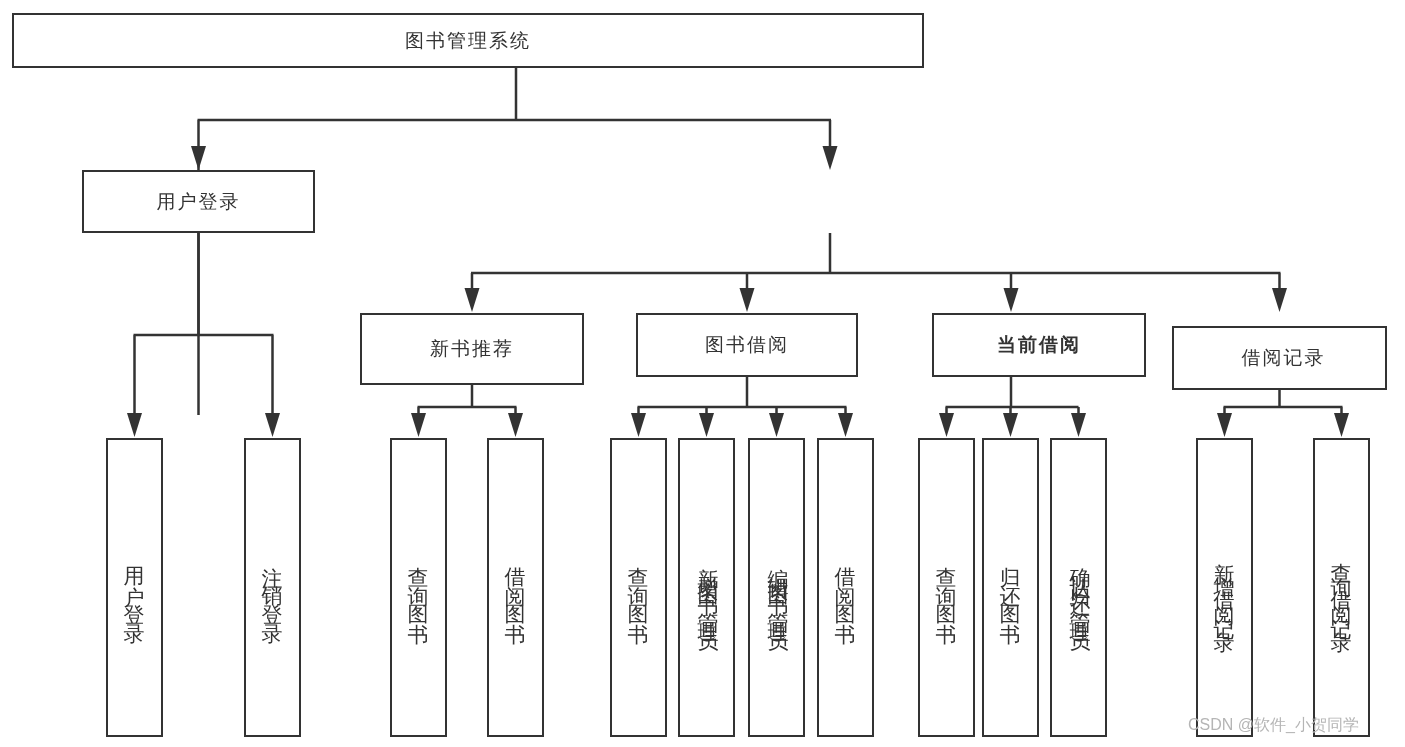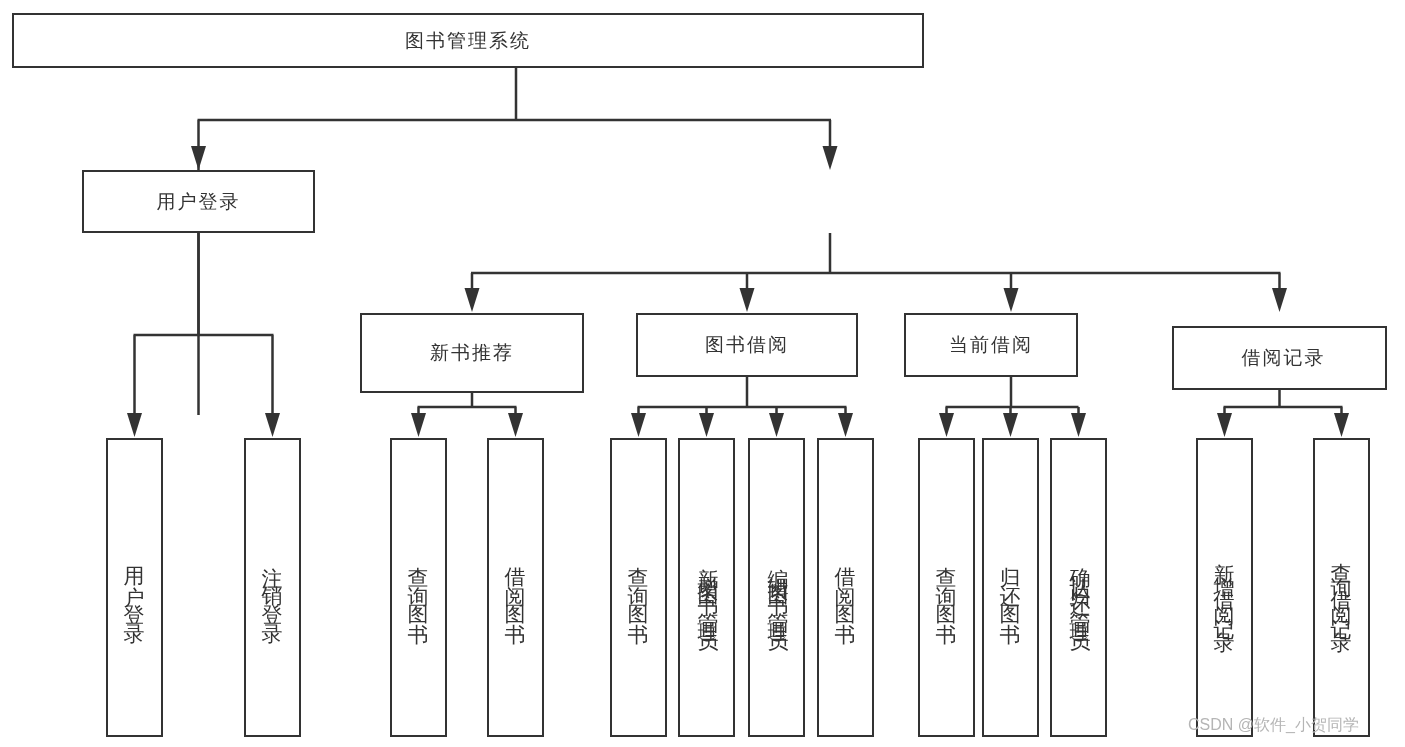--- a/index.html
+++ b/index.html
@@ -130,27 +130,27 @@
   </svg>
 
   <div class="box" style="left:12px; top:13px; width:912px; height:55px;">
     <span class="hlabel">图书管理系统</span>
   </div>
 
   <div class="box" style="left:82px; top:170px; width:233px; height:63px;">
     <span class="hlabel">用户登录</span>
   </div>
 
-  <div class="box" style="left:360px; top:313px; width:224px; height:80px;">
+  <div class="box" style="left:360px; top:313px; width:224px; height:72px;">
     <span class="hlabel">新书推荐</span>
   </div>
   <div class="box" style="left:636px; top:313px; width:222px; height:64px;">
     <span class="hlabel">图书借阅</span>
   </div>
-  <div class="box" style="left:904px; top:313px; width:174px; height:64px;">
+  <div class="box" style="left:932px; top:313px; width:214px; height:64px;font-weight:bold;">
     <span class="hlabel">当前借阅</span>
   </div>
   <div class="box" style="left:1172px; top:326px; width:215px; height:64px;padding-left:8px;">
     <span class="hlabel">借阅记录</span>
   </div>
 
   <div class="box vbox" style="left:106px;">
     <span class="vlabel">用户登录</span>
   </div>
   <div class="box vbox" style="left:244px;">

